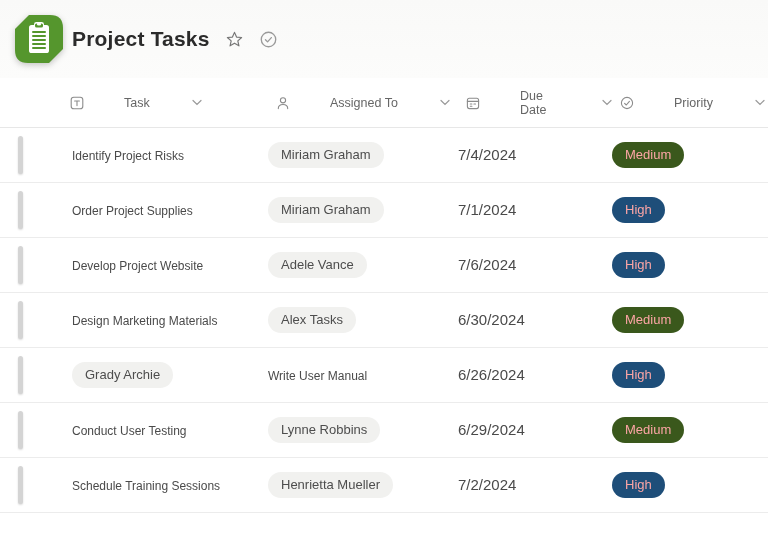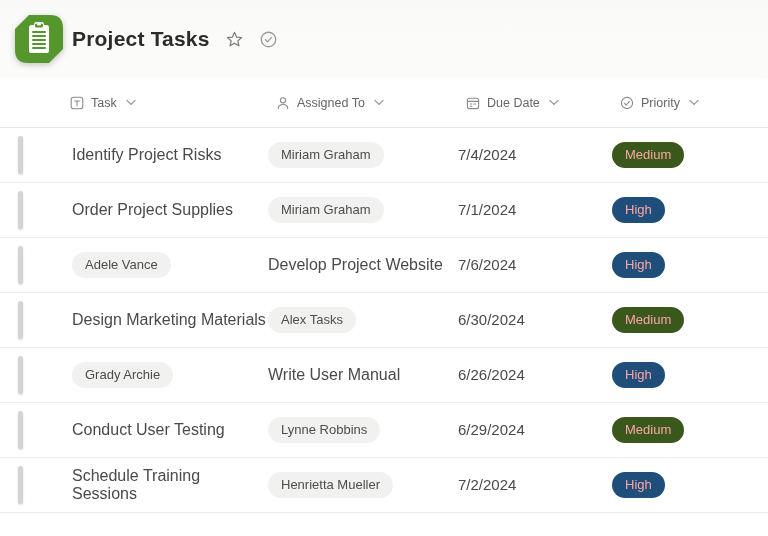--- a/index.html
+++ b/index.html
@@ -35,40 +35,40 @@
     grid-template-columns: 72px 196px 190px 154px 1fr;
     align-items: center;
   }
   .col-headers {
     height: 50px;
     border-bottom: 1px solid #e7e7e7;
   }
   .col-head {
     display: flex; align-items: center;
     font-size: 12.5px; color: #666;
-    cursor: pointer; user-select: none;
+    cursor: pointer; user-select: none; gap: 33px;
   }
   .col-head .col-label { margin: 0 0 0 7px; }
   .col-head .chev { margin-left: 9px; display: inline-flex; }
   .col-head.offset { padding-left: 8px; }
   .col-head.first { grid-column: 2; margin-left: -2px; }
 
   
   .row {
     height: 55px;
     border-bottom: 1px solid #ececec;
     cursor: pointer;
   }
   .handle-cell { display: flex; align-items: center; }
   .drag-handle {
     width: 5px; height: 38px; margin-left: 18px;
     background: #d4d4d4; border-radius: 3px;
     box-shadow: 0 1px 2px rgba(0,0,0,.15);
   }
-  .task-text { font-size: 16px; color: #4a4a4a; }
+  .task-text { font-size: 12px; color: #4a4a4a; }
   .person-pill {
     display: inline-block;
     background: #f1f1ef; color: #4d4d4d;
     font-size: 13px; line-height: 1;
     padding: 6px 13px 7px; border-radius: 13px;
   }
   .due-text { font-size: 15px; color: #4a4a4a; }
   .priority-pill {
     display: inline-block;
     color: #fca5a5; font-size: 13px; line-height: 1;
@@ -206,26 +206,26 @@
       <div>
         <span class="priority-pill" style="background: rgb(30, 78, 121);">High</span>
       </div>
     </div>
 
     <div class="grid row">
       <div class="handle-cell">
         <span class="drag-handle"></span>
       </div>
       <div>
+        <span class="task-text">Develop Project Website</span>
+      </div>
+      <div>
         <span class="person-pill">Adele Vance</span>
       </div>
       <div>
-        <span class="task-text">Develop Project Website</span>
-      </div>
-      <div>
         <span class="due-text">7/6/2024</span>
       </div>
       <div>
         <span class="priority-pill" style="background: rgb(30, 78, 121);">High</span>
       </div>
     </div>
 
     <div class="grid row">
       <div class="handle-cell">
         <span class="drag-handle"></span>

